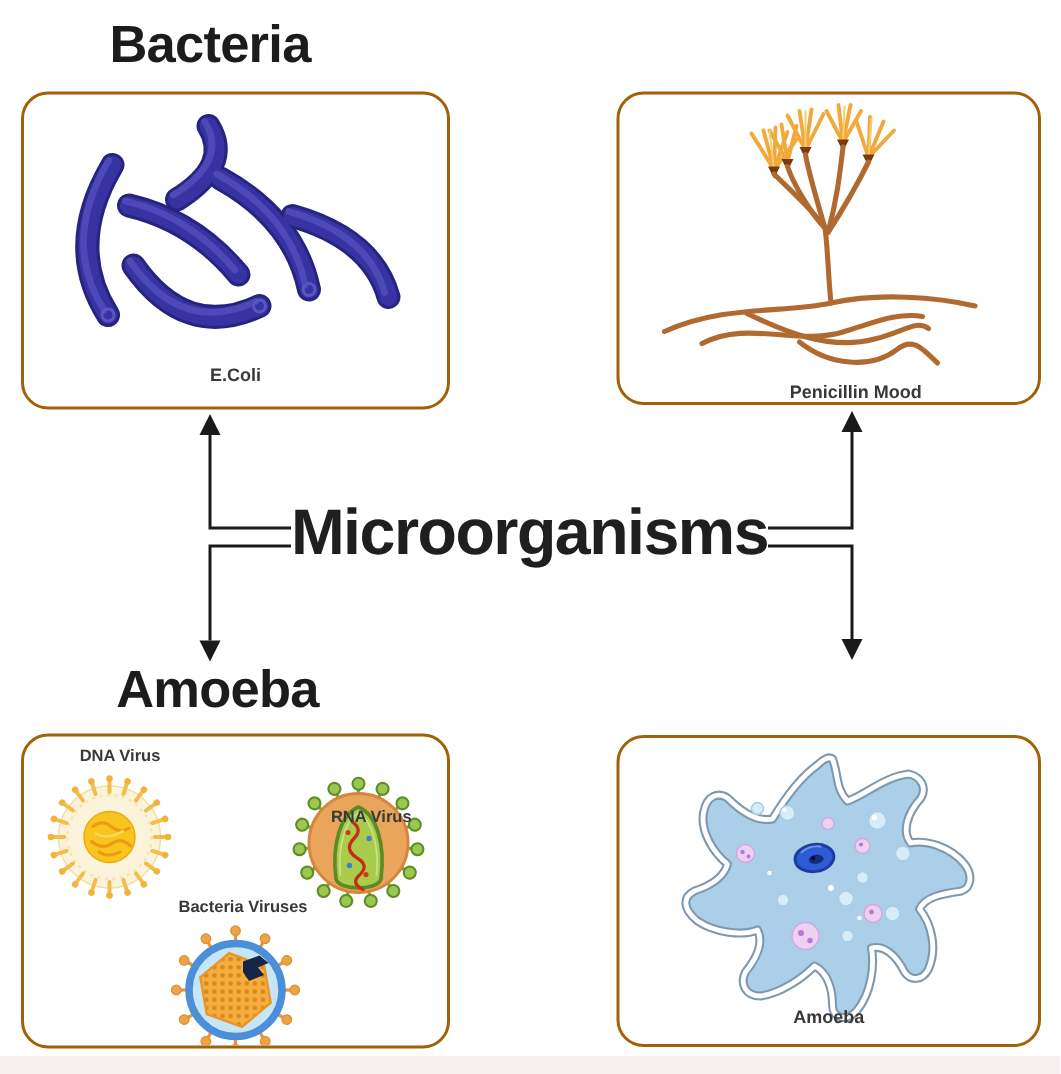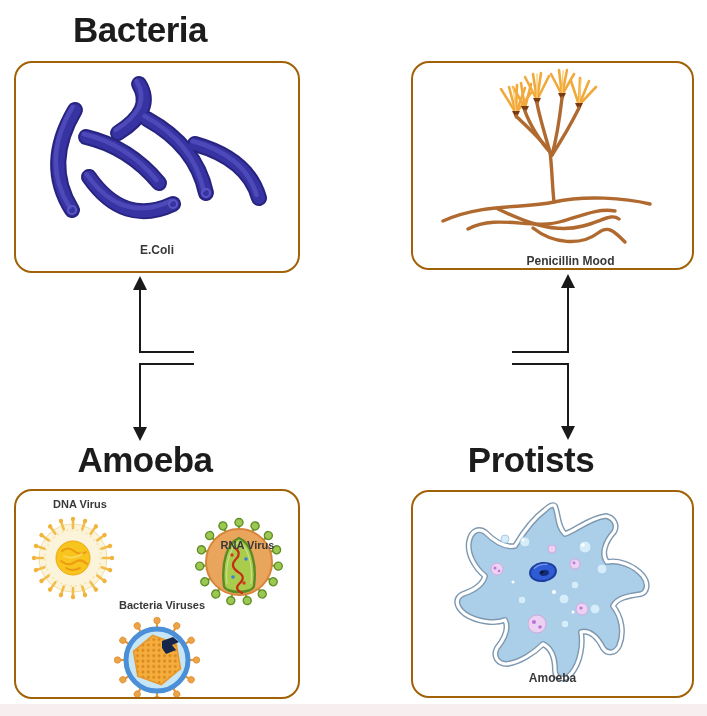--- a/index.html
+++ b/index.html
@@ -45,21 +45,21 @@
     <g fill="#1a1a1a">
       <polygon points="140,276 133,290 147,290"></polygon>
       <polygon points="140,441 133,427 147,427"></polygon>
       <polygon points="568,274 561,288 575,288"></polygon>
       <polygon points="568,440 561,426 575,426"></polygon>
     </g>
   </svg>
 
   <div class="panel-title" id="title-bacteria">Bacteria</div>
   <div class="panel-title" id="title-virus">Amoeba</div>
-  <div class="panel-title" id="title-protists">Protists</div>
+  <div id="center-title">Microorganisms</div>
 
   <div class="panel" id="panel-bacteria">
     <svg width="282" height="208" viewBox="0 0 282 208">
       <g stroke-linecap="round" fill="none">
         <g stroke="#27247f" stroke-width="16">
           <path d="M 123,21 Q 139,47 102,70"></path>
             <path d="M 59,47 Q 27,101 56,147"></path>
           <path d="M 70,74 Q 113,84 143,120"></path>
             <path d="M 73,114 Q 108,164 157,141"></path>
           <path d="M 131,56 Q 180,83 190,130"></path>

